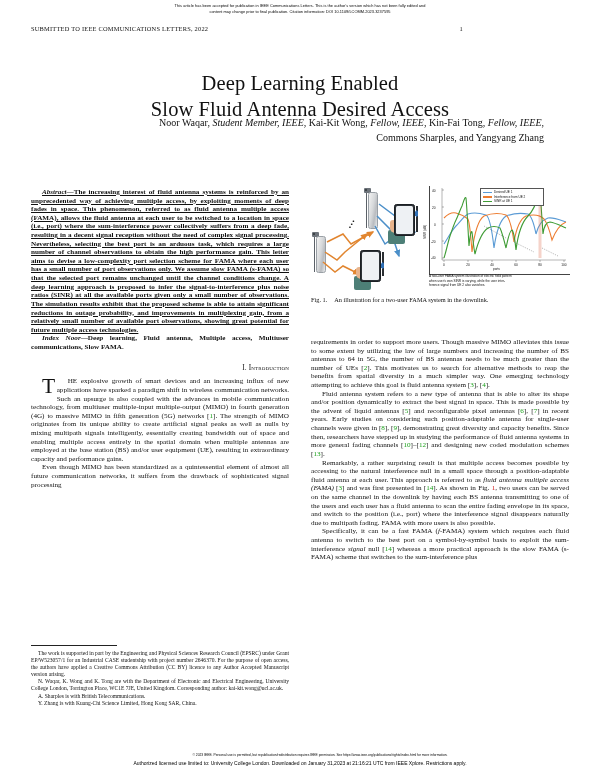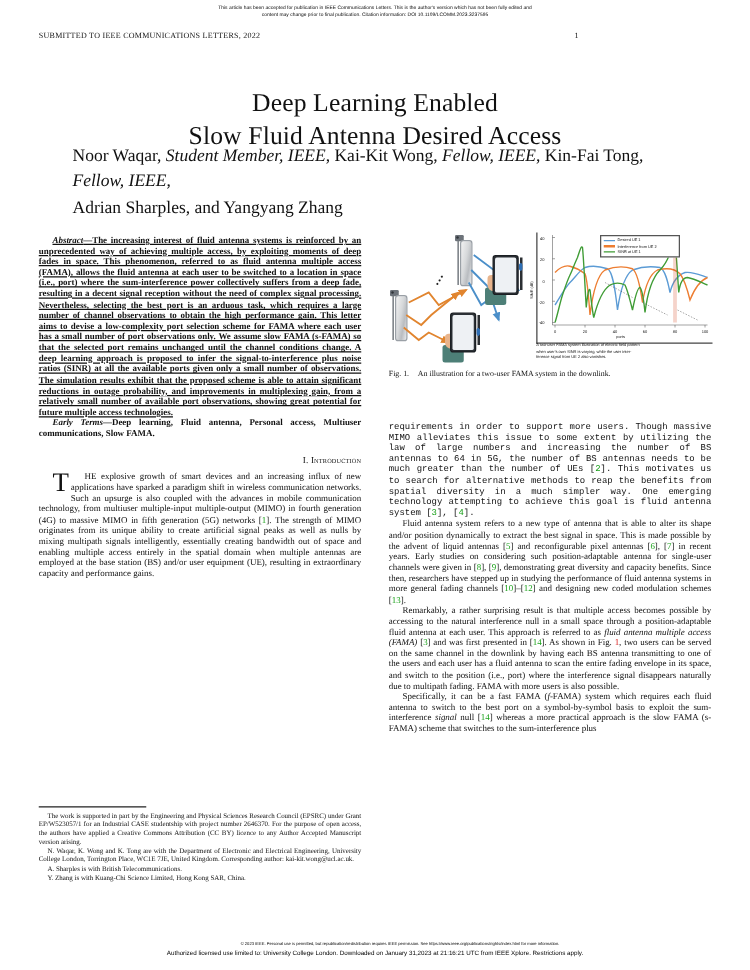--- a/index.html
+++ b/index.html
@@ -62,41 +62,41 @@
     line-height: 1.28;
     font-weight: normal;
     letter-spacing: 0.005em;
   }
   .title .l2 { display: block; }
 
   
   .authors {
     position: absolute;
     top: 116px;
-    left: 58px;
+    left: 68px;
     width: 476px;
-    text-align: left;
-    font-size: 14px;
+    text-align: right;
+    font-size: 10px;
     line-height: 1.45;
   }
   .authors i { font-style: italic; }
 
   
   .col {
     position: absolute;
     width: 258px;
     text-align: justify;
     font-size: 7.15px;
     line-height: 1.205;
   }
   .col-left  { left: 31px;  top: 188px; }
   .col-right { left: 311px; top: 338px; }
 
   .col p { margin: 0; text-indent: 11px; }
-  .col p.noind { text-indent: 0; font-family: Liberation Mono, monospace; }
+  .col p.noind { text-indent: 0; }
 
   .abstract {
     font-weight: bold;
     text-align: justify;
     text-indent: 11px;
     margin: 0;
     text-decoration: underline;
   }
   .abstract .lead { font-style: italic; font-weight: bold; }
   .indexterms {
@@ -353,33 +353,34 @@
     <span class="folio">1</span>
   </div>
 
   <h1 class="title">
     <span>Deep Learning Enabled</span>
     <span class="l2">Slow Fluid Antenna Desired Access</span>
   </h1>
 
   <div class="authors">
     <div><span>Noor Waqar, </span><i>Student Member, IEEE</i><span>, Kai-Kit Wong, </span><i>Fellow, IEEE</i><span>, Kin-Fai Tong, </span><i>Fellow, IEEE</i><span>,</span></div>
-    <div>Adrian Sharples, and Yangyang Zhang</div>
+    <div>Commons Sharples, and Yangyang Zhang</div>
   </div>
 
   <div class="col col-left">
 
     <p class="abstract"><span class="lead">Abstract</span><span>—The increasing interest of fluid antenna systems is reinforced by an unprecedented way of achieving multiple access, by exploiting moments of deep fades in space. This phenomenon, referred to as fluid antenna multiple access (FAMA), allows the fluid antenna at each user to be switched to a location in space (i.e., port) where the sum-interference power collectively suffers from a deep fade, resulting in a decent signal reception without the need of complex signal processing. Nevertheless, selecting the best port is an arduous task, which requires a large number of channel observations to obtain the high performance gain. This letter aims to devise a low-complexity port selection scheme for FAMA where each user has a small number of port observations only. We assume slow FAMA (s-FAMA) so that the selected port remains unchanged until the channel conditions change. A deep learning approach is proposed to infer the signal-to-interference plus noise ratios (SINR) at all the available ports given only a small number of observations. The simulation results exhibit that the proposed scheme is able to attain significant reductions in outage probability, and improvements in multiplexing gain, from a relatively small number of available port observations, showing great potential for future multiple access technologies.</span></p>
 
-    <p class="indexterms"><span class="lead">Early Terms</span><span>—Deep learning, Fluid antenna, Personal access, Multiuser communications, Slow FAMA.</span></p>
+    <p class="indexterms"><span class="lead">Index Noor</span><span>—Deep learning, Fluid antenna, Multiple access, Multiuser communications, Slow FAMA.</span></p>
 
     <div class="sec-head">I. Introduction</div>
 
     <p class="dropcap-p"><span class="dropcap">T</span><span>HE explosive growth of smart devices and an increasing influx of new applications have sparked a paradigm shift in wireless communication networks. Such an upsurge is also coupled with the advances in mobile communication technology, from multiuser multiple-input multiple-output (MIMO) in fourth generation (4G) to massive MIMO in fifth generation (5G) networks [</span><span class="cite">1</span><span>]. The strength of MIMO originates from its unique ability to create artificial signal peaks as well as nulls by mixing multipath signals intelligently, essentially creating bandwidth out of space and enabling multiple access entirely in the spatial domain when multiple antennas are employed at the base station (BS) and/or user equipment (UE), resulting in extraordinary capacity and performance gains.</span></p>
 
+    <p>Even though MIMO has been standardized as a quintessential element of almost all future communication networks, it suffers from the drawback of sophisticated signal processing</p>
   </div>
 
   <div class="figure">
     <div class="fig-art">
 
       <div class="bs bs1">
         <div class="mast"></div>
         <div class="head"></div>
         <div class="panel"></div>
       </div>

